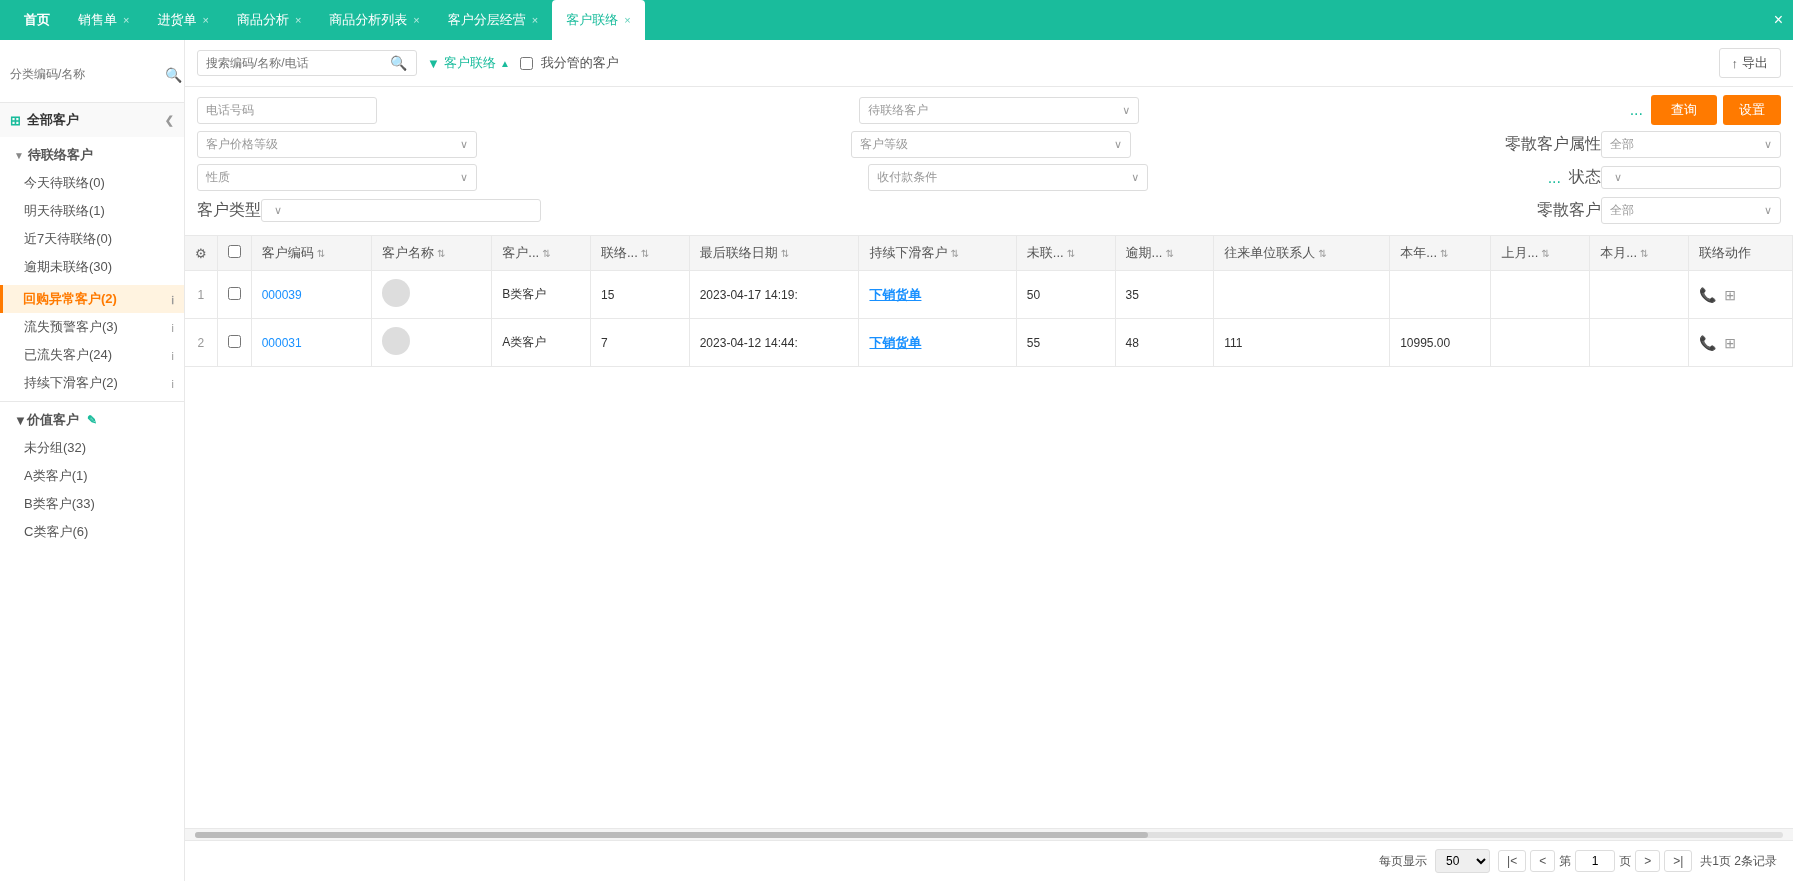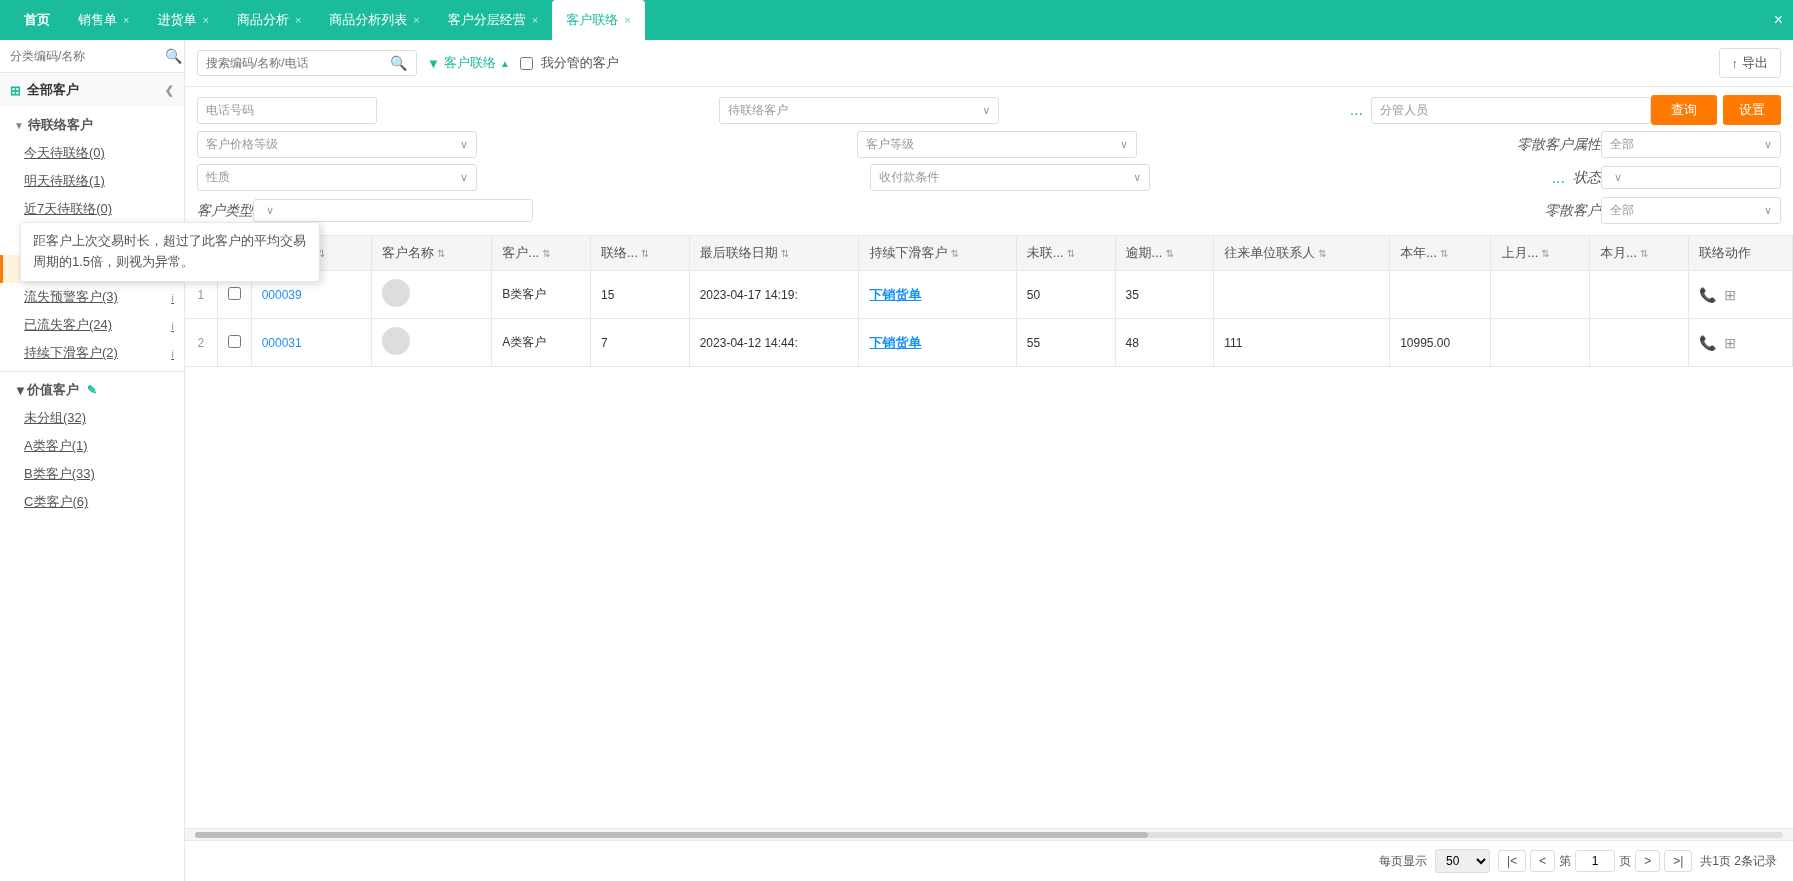--- a/index.html
+++ b/index.html
@@ -21,21 +21,21 @@
 
     
     .main-layout { display: flex; height: calc(881px - 40px); }
 
     
     .sidebar {
       width: 185px; min-width: 185px; background: #fff; border-right: 1px solid #e8e8e8;
       display: flex; flex-direction: column; overflow-y: auto;
     }
     .sidebar-search {
-      display: flex; align-items: center; padding: 8px 10px; border-bottom: 1px solid #e8e8e8;
+      display: flex; align-items: flex-start; padding: 19px 10px; border-bottom: 1px solid #e8e8e8; margin-top: 8px;
     }
     .sidebar-search input {
       border: none; outline: none; font-size: 12px; color: #666; flex: 1;
     }
     .sidebar-search .search-icon { color: #999; font-size: 14px; cursor: pointer; }
 
     .sidebar-section-header {
       display: flex; align-items: center; padding: 8px 10px; font-weight: bold; color: #333;
       font-size: 13px; cursor: pointer; background: #f9f9f9;
     }
@@ -44,21 +44,21 @@
 
     .sidebar-group { padding: 4px 0; }
     .sidebar-group-label {
       display: flex; align-items: center; padding: 5px 10px 5px 14px;
       font-size: 12px; color: #555; cursor: pointer; font-weight: bold;
     }
     .sidebar-group-label .triangle { margin-right: 4px; font-size: 10px; color: #888; }
 
     .sidebar-item {
       padding: 5px 10px 5px 24px; font-size: 12px; color: #555; cursor: pointer;
-      display: flex; align-items: center; justify-content: space-between; text-decoration: underline;
+      display: flex; align-items: center; justify-content: space-between;
     }
 
     .sidebar-divider { height: 1px; background: #e8e8e8; margin: 4px 0; }
 
     
     .content-area { flex: 1; display: flex; flex-direction: column; overflow: hidden; }
 
     
     .toolbar {
       background: #fff; padding: 8px 12px; border-bottom: 1px solid #e8e8e8;
@@ -88,21 +88,21 @@
     .filter-row { display: flex; align-items: center; margin-bottom: 6px; }
     .filter-row:last-child { margin-bottom: 3px; }
     .filter-item {
       display: flex; align-items: center; border: 1px solid #ddd; border-radius: 3px;
       padding: 4px 8px; min-width: 180px; background: #fff; cursor: pointer;
     }
     .filter-item .label { color: #999; font-size: 12px; flex: 1; }
     .filter-item .chevron { color: #999; font-size: 11px; margin-left: 4px; }
     .filter-item-wide { min-width: 280px; }
     .filter-label-inline {
-      font-size: 14px; color: #555; white-space: nowrap; font-style: italic;
+      font-size: 16px; color: #555; white-space: nowrap;
     }
     .filter-item-dots {
       color: #1abc9c; cursor: pointer; font-size: 16px; padding: 0 8px;
     }
 
     
     .action-buttons { display: flex; gap: 6px; margin-left: auto; }
     .btn-query {
       background: #ff7a00; color: #fff; border: none; padding: 6px 20px;
       border-radius: 3px; cursor: pointer; font-size: 13px;
@@ -247,23 +247,20 @@
         <span>明天待联络(1)</span>
       </div>
       <div class="sidebar-item">
         <span>近7天待联络(0)</span>
       </div>
       <div class="sidebar-item">
         <span>逾期未联络(30)</span>
       </div>
     </div>
 
-    <div class="tooltip-box">
-      <span>距客户上次交易时长，超过了此客户的平均交易周期的1.5倍，则视为异常。</span>
-    </div>
 
     <div class="sidebar-item orange-bar-item" style="background:#fff3e0; color:#ff7a00; border-left: 3px solid #ff7a00; font-weight:bold; padding-left:20px;">
       <span>回购异常客户(2)</span>
       <span style="margin-left:4px; color:#999; font-size:11px;">ℹ</span>
     </div>
 
     <div class="sidebar-item">
       <span>流失预警客户(3)</span>
       <span style="color:#999; font-size:11px;">ℹ</span>
     </div>
@@ -327,23 +324,20 @@
         <div class="filter-item">
           <span class="label">电话号码</span>
         </div>
         <div style="flex:1"></div>
         <div class="filter-item filter-item-wide">
           <span class="label">待联络客户</span>
           <span class="chevron">∨</span>
         </div>
         <div style="flex:1"></div>
         <span class="filter-item-dots">...</span>
-        <div class="filter-item filter-item-wide">
-          <span class="label">分管人员</span>
-        </div>
         <div class="action-buttons">
           <button class="btn-query">查询</button>
           <button class="btn-settings">设置</button>
         </div>
       </div>
 
       <div class="filter-row">
         <div class="filter-item filter-item-wide">
           <span class="label">客户价格等级</span>
           <span class="chevron">∨</span>

